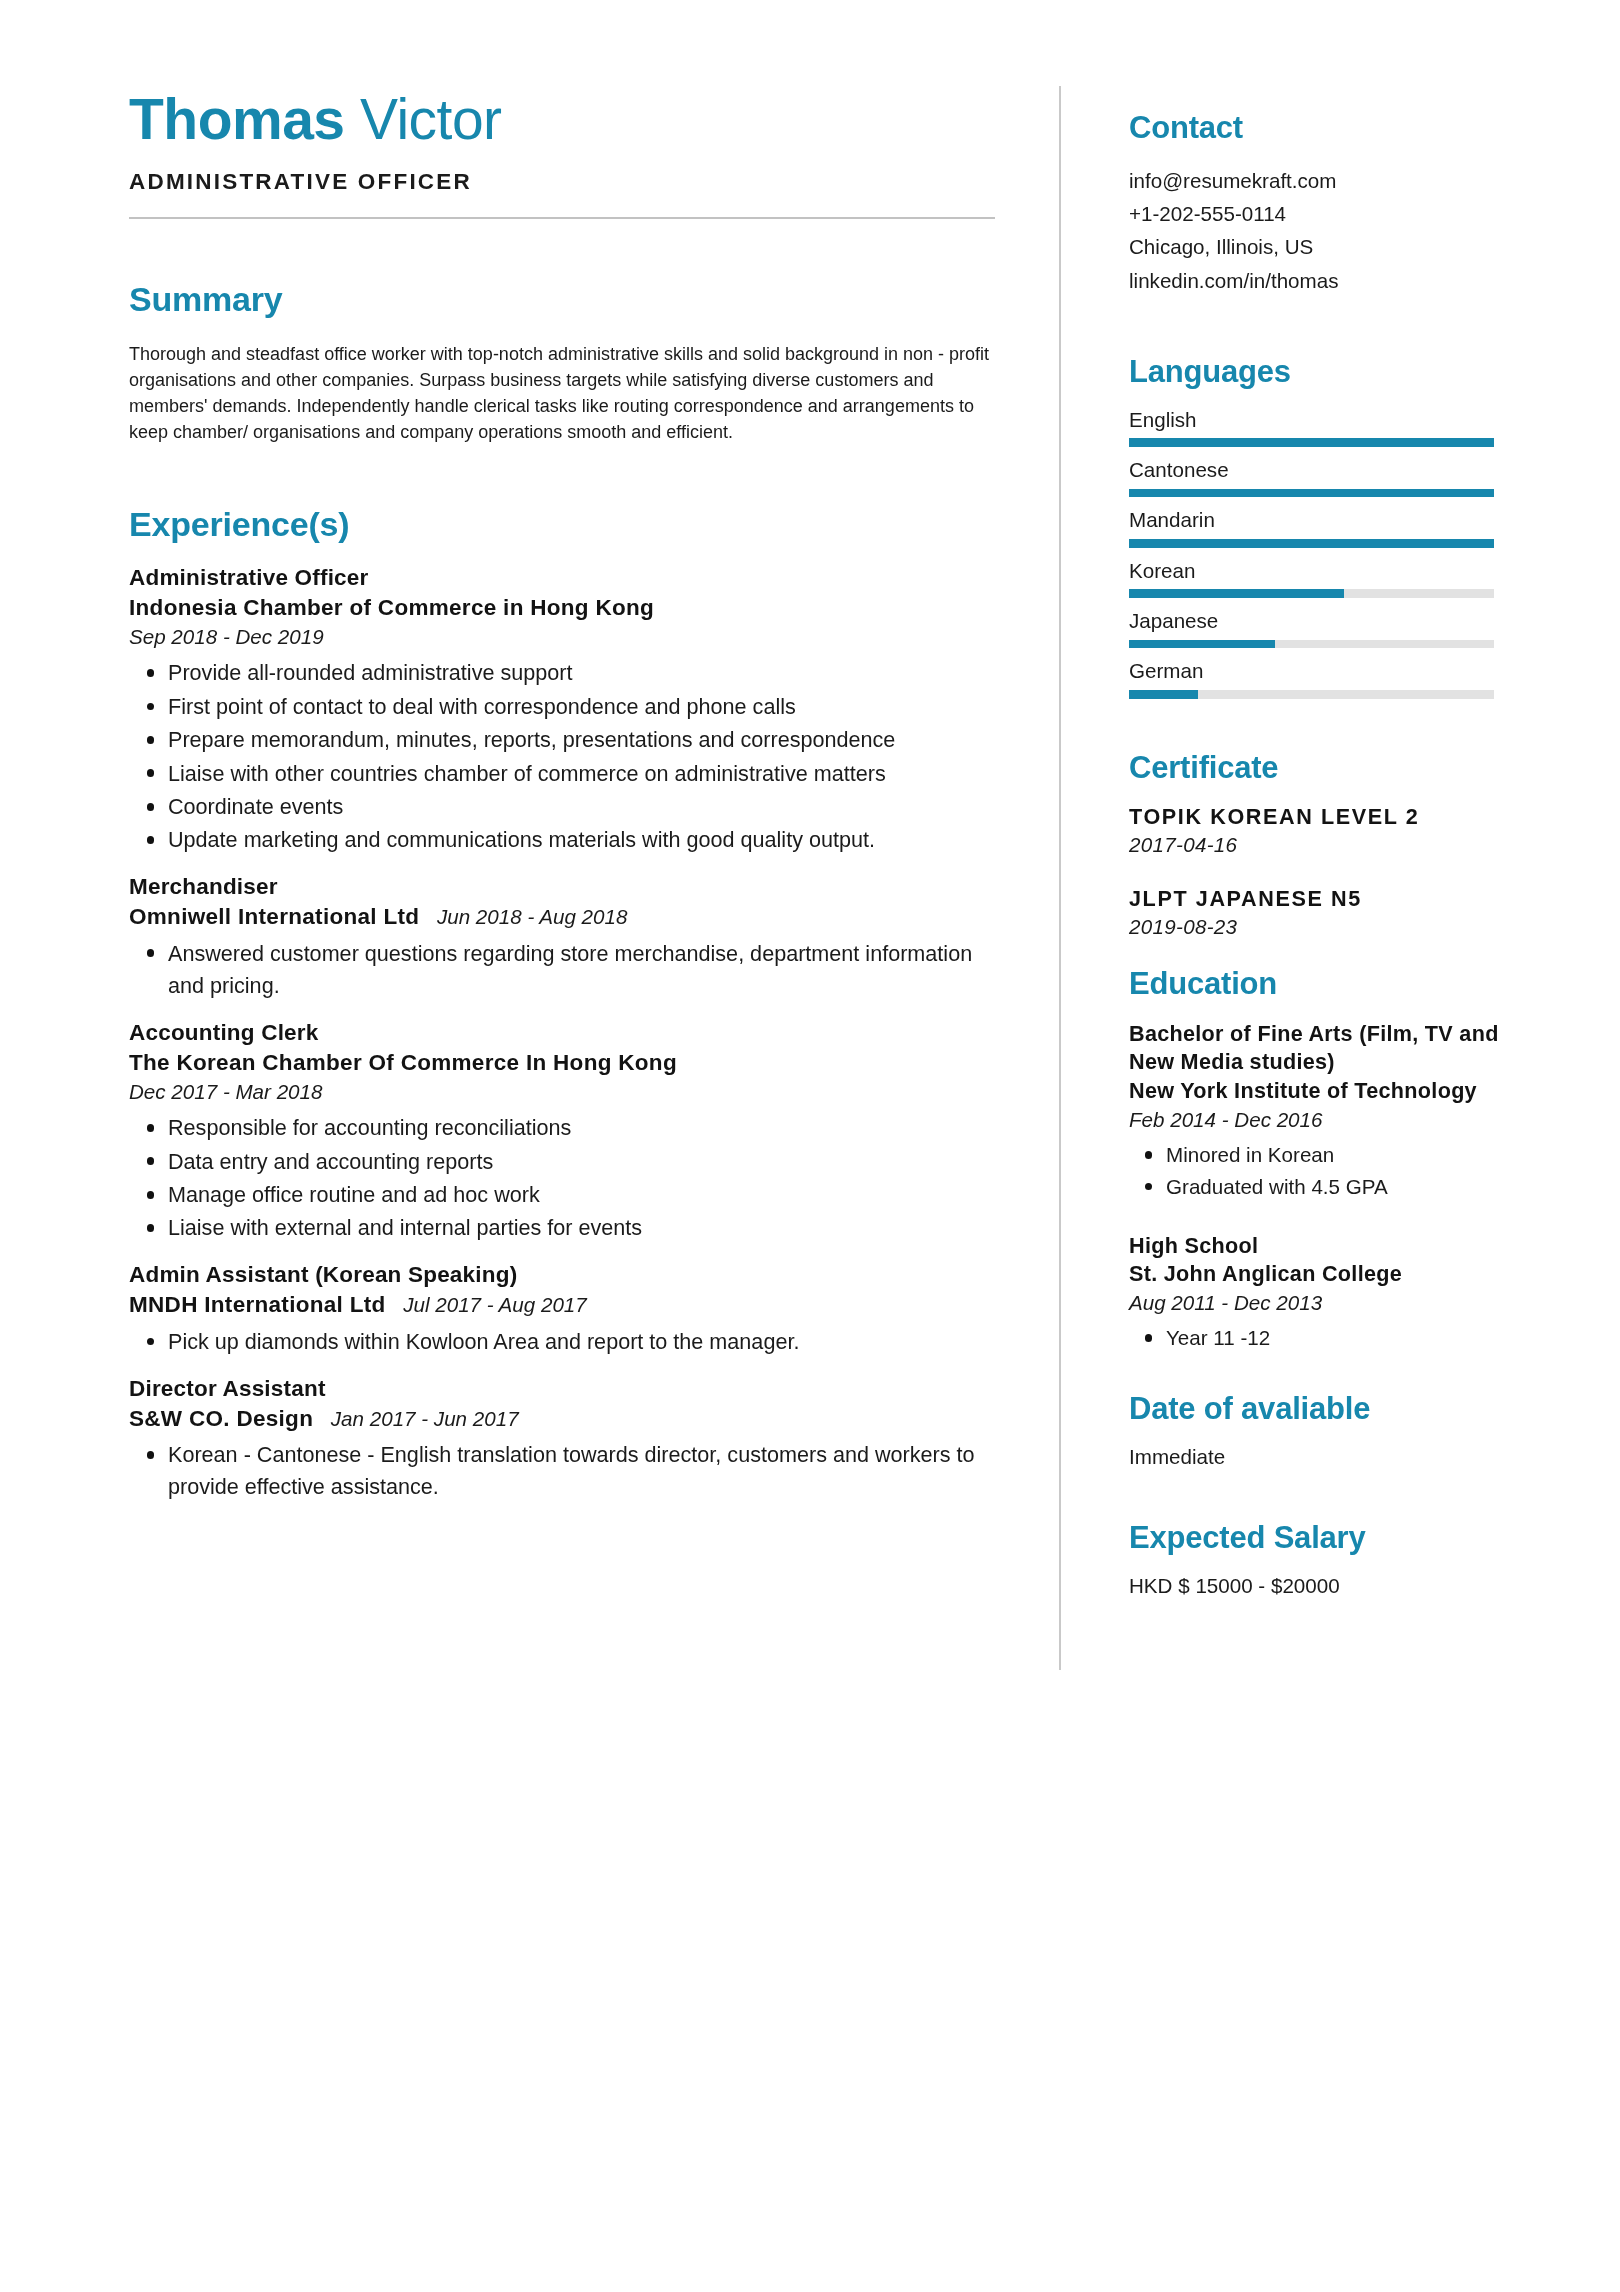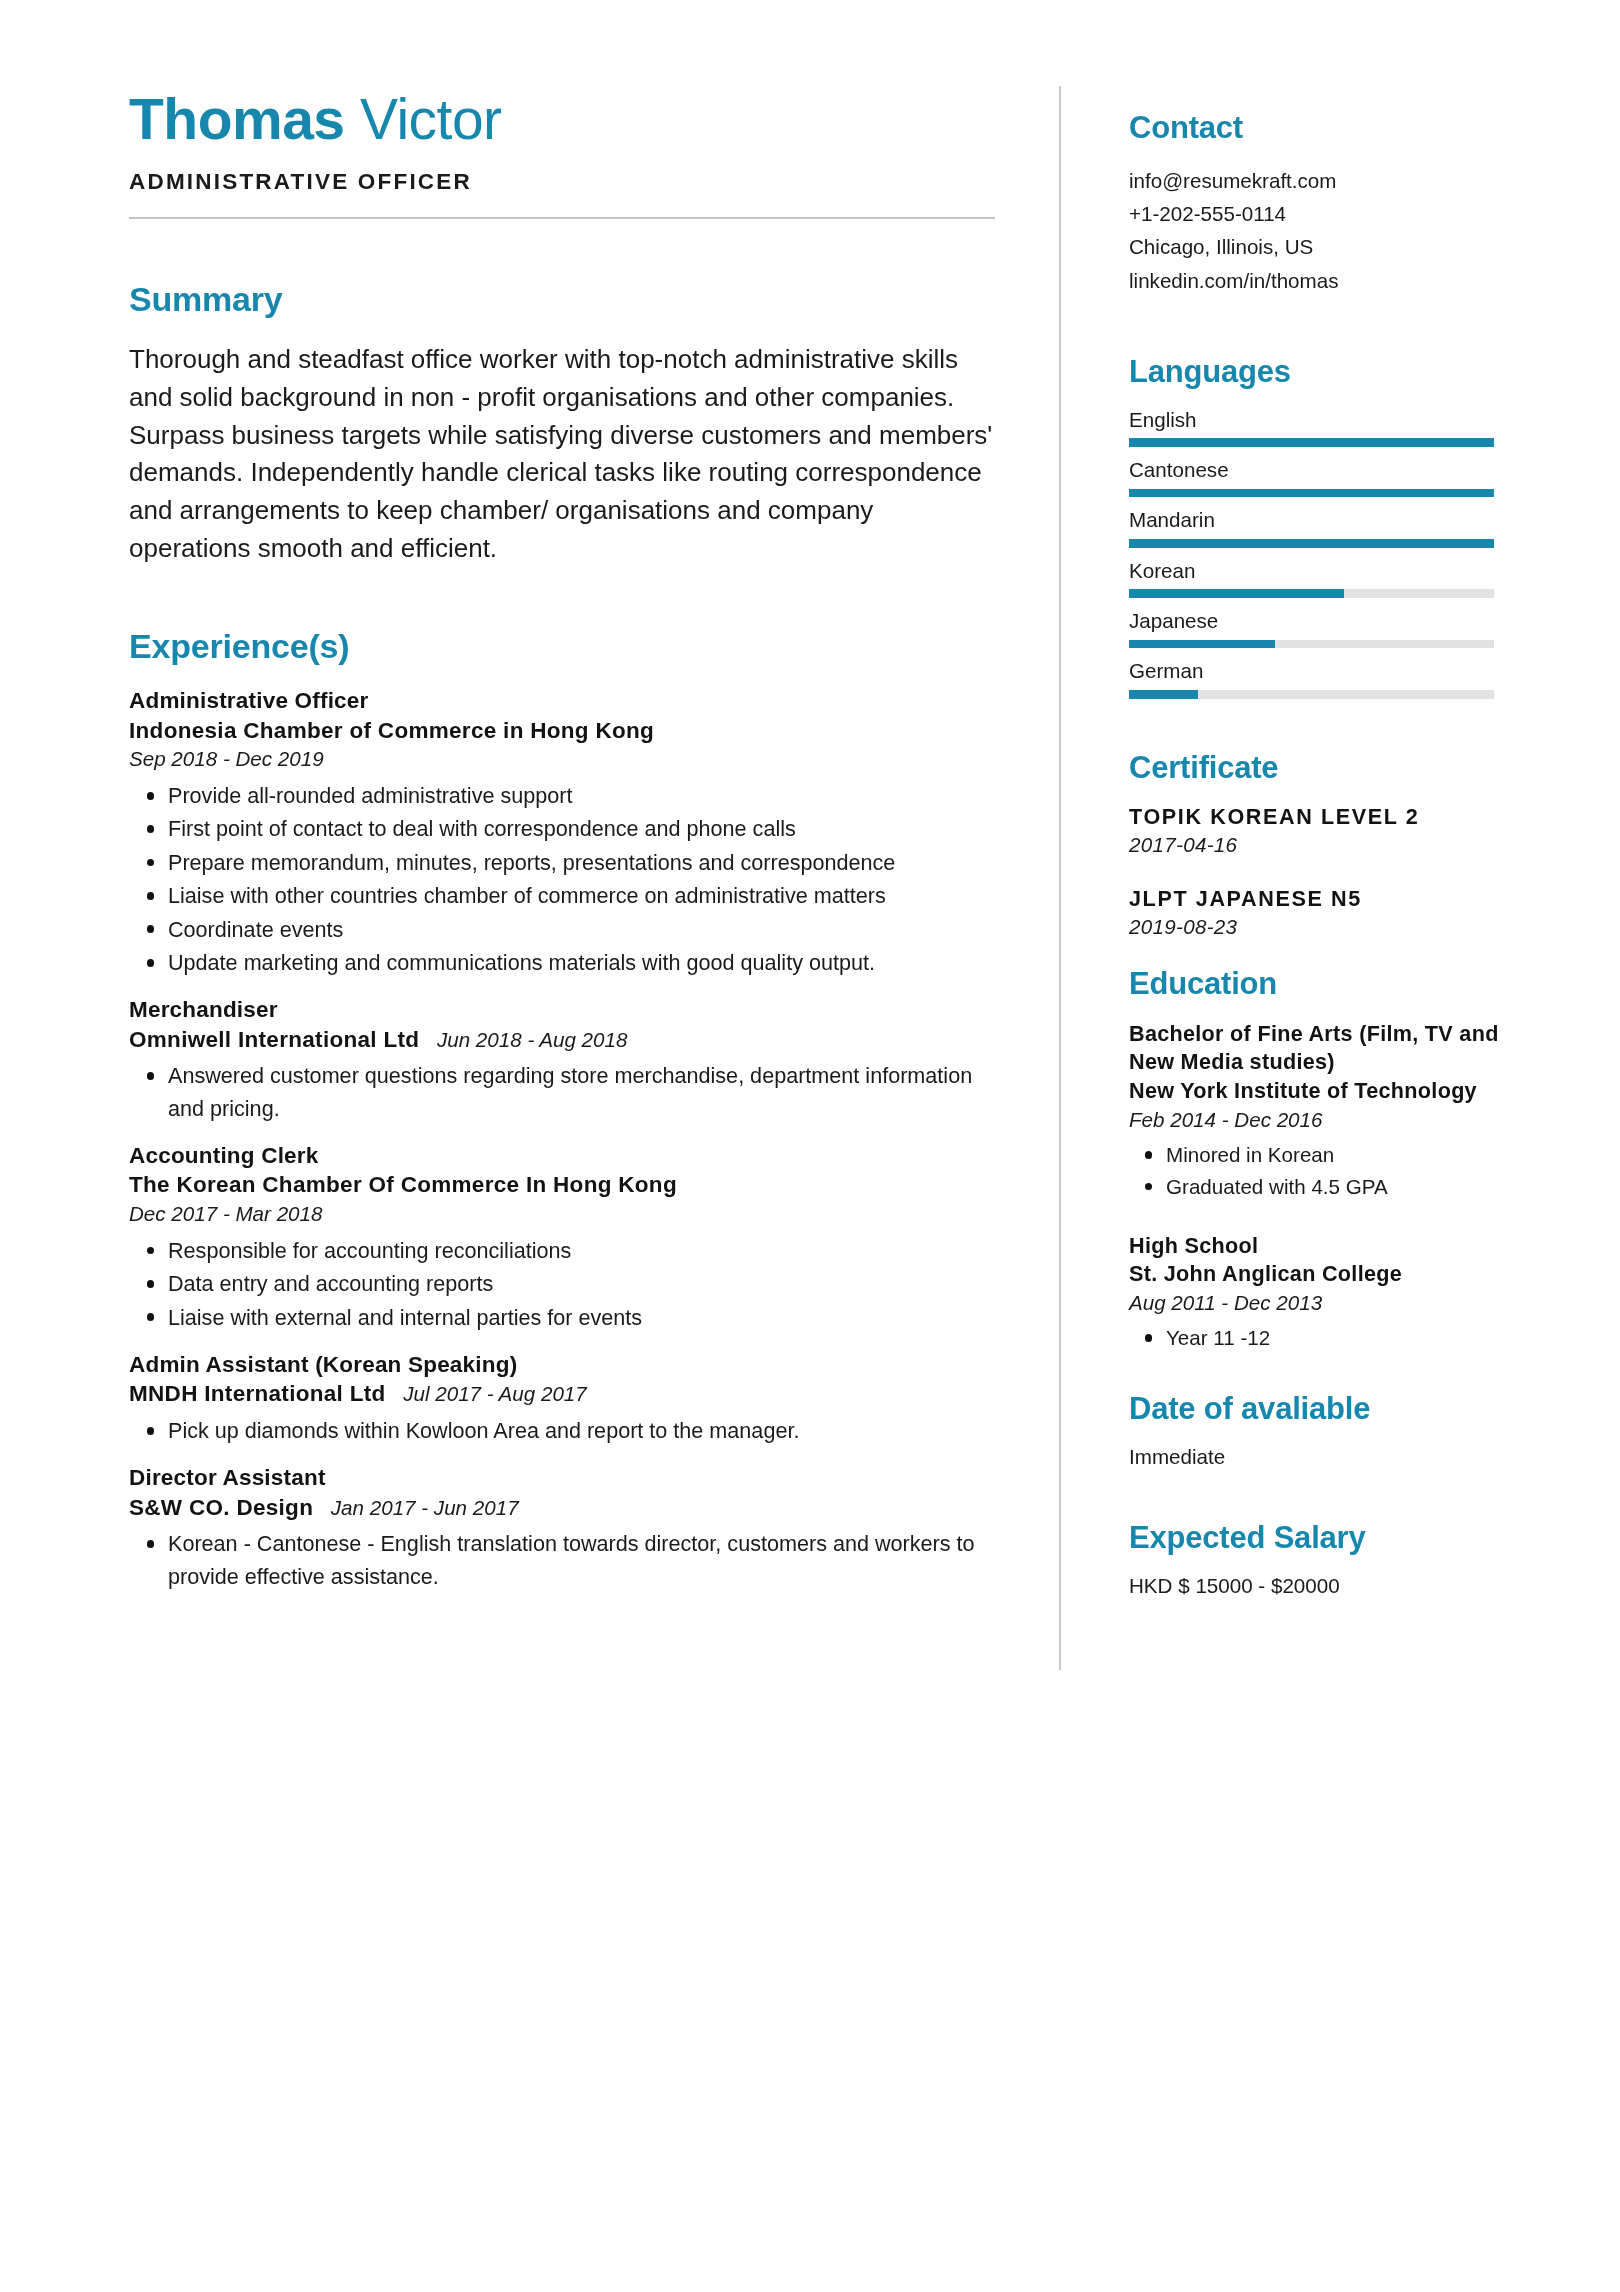--- a/index.html
+++ b/index.html
@@ -74,21 +74,21 @@
   .sec-h-right {
     font-size: 31px;
     font-weight: 700;
     color: #1787ad;
     letter-spacing: -0.2px;
   }
   
   .summary-block { margin-top: 61px; }
   .summary-text {
     margin-top: 21.6px;
-    font-size: 26px;
+    font-size: 18px;
     line-height: 1.46;
     color: #1b1b1b;
     width: 872px;
   }
   
   .exp-block { margin-top: 59px; }
   .exp-list { margin-top: 19.6px; }
   .exp-item { margin-bottom: 3.9px; }
   .exp-role {
     font-size: 22.5px;
@@ -278,20 +278,21 @@
           </div>
           <div class="exp-item">
             <div class="exp-role">Accounting Clerk</div>
             <div class="exp-company-row">
               <span class="exp-company">The Korean Chamber Of Commerce In Hong Kong</span>
             </div>
             <div class="exp-dates-block">Dec 2017 - Mar 2018</div>
             <ul class="bullets">
               <li>Responsible for accounting reconciliations</li>
               <li>Data entry and accounting reports</li>
+              <li>Manage office routine and ad hoc work</li>
               <li>Liaise with external and internal parties for events</li>
             </ul>
           </div>
           <div class="exp-item">
             <div class="exp-role">Admin Assistant (Korean Speaking)</div>
             <div class="exp-company-row">
               <span class="exp-company">MNDH International Ltd</span>
               <span class="exp-dates-inline">Jul 2017 - Aug 2017</span>
             </div>
             <ul class="bullets">

